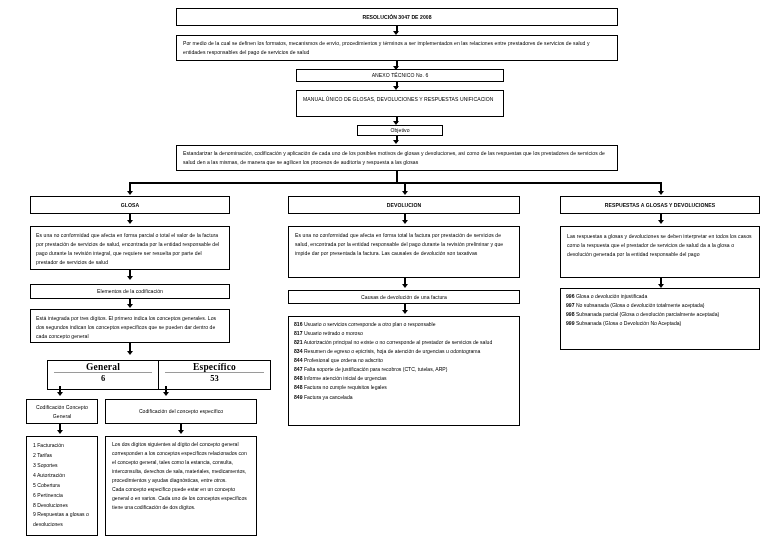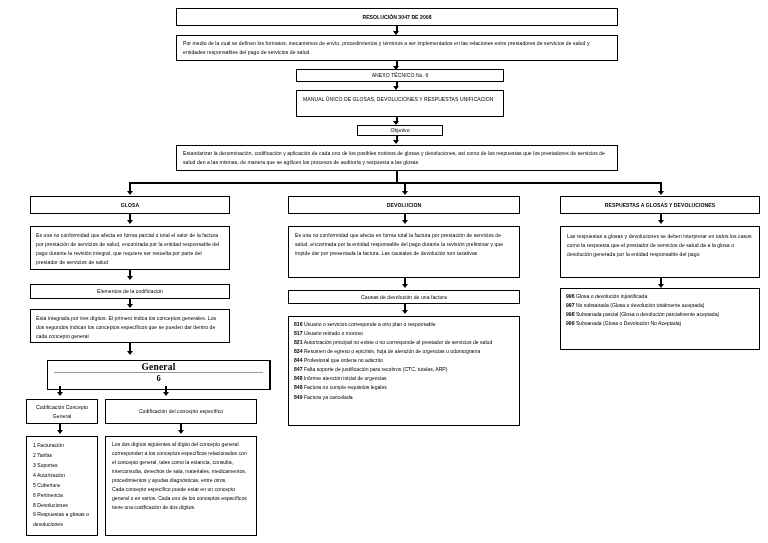--- a/index.html
+++ b/index.html
@@ -206,20 +206,24 @@
   <div class="box justify" style="left:30px; top:309px; width:200px; height:34px; padding:4px 5px;">
     <span>Está integrada por tres dígitos. El primero indica los conceptos generales. Los dos segundos indican los conceptos específicos que se pueden dar dentro de cada concepto general</span>
   </div>
   <div class="vline" style="left:129px; top:343px; height:10px;"></div>
   <div class="arrow" style="left:126.7px; top:351px;"></div>
 
   <div class="gtable" style="left:30px; top:360px; width:224px; height:30px;margin-left:17px;">
     <div class="cell left">
       <span class="ttl">General</span>
       <span class="num">6</span>
+    </div>
+    <div class="cell">
+      <span class="ttl">Específico</span>
+      <span class="num">53</span>
     </div>
   </div>
 
   <div class="vline" style="left:59px; top:386px; height:8px;"></div>
   <div class="arrow" style="left:56.7px; top:392px;"></div>
   <div class="vline" style="left:165px; top:386px; height:8px;"></div>
   <div class="arrow" style="left:162.7px; top:392px;"></div>
 
   <div class="box center vcenter" style="left:26px; top:399px; width:72px; height:25px; padding:2px 3px;">
     <span>Codificación Concepto General</span>

